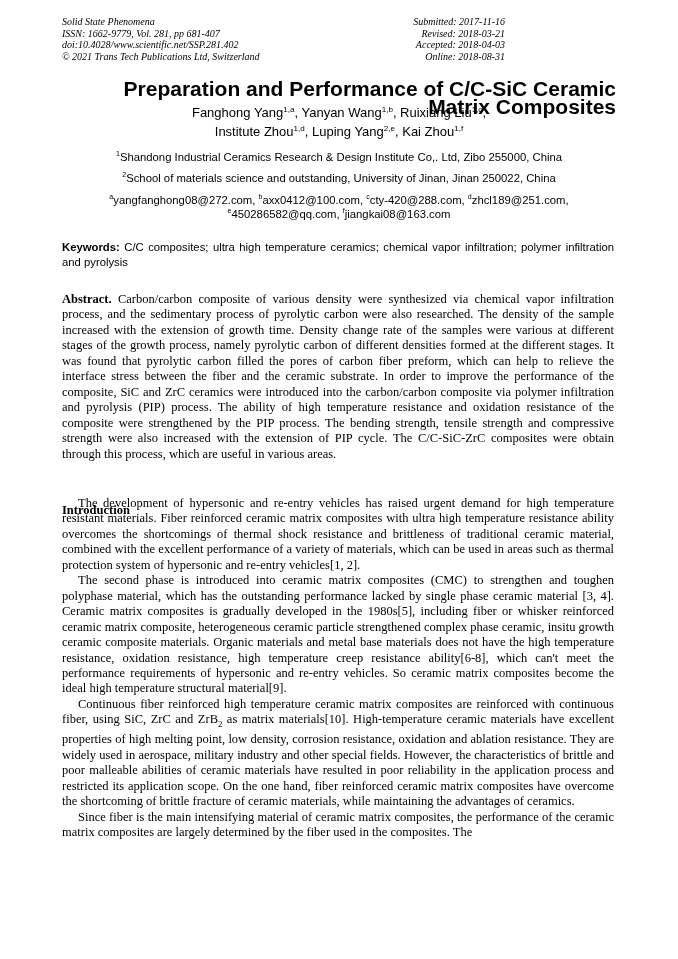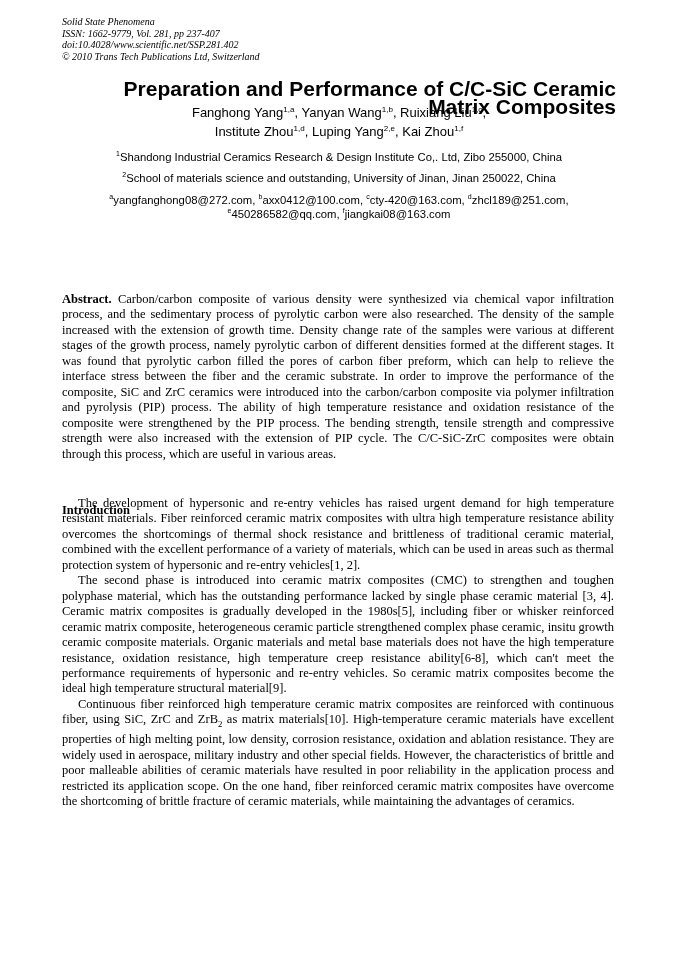--- a/index.html
+++ b/index.html
@@ -54,47 +54,58 @@
   }
   .intro { top: 496px; font-family: Liberation Serif, serif; }
 </style>
 </head>
 <body>
 
 <div class="page">
 
   <div class="meta-left">
     <div>Solid State Phenomena</div>
-    <div>ISSN: 1662-9779, Vol. 281, pp 237-407</div>
+    <div>ISSN: 1662-9779, Vol. 281, pp 681-407</div>
     <div>doi:10.4028/www.scientific.net/SSP.281.402</div>
-    <div>© 2010 Trans Tech Publications Ltd, Switzerland</div>
+    <div>© 2021 Trans Tech Publications Ltd, Switzerland</div>
   </div>
 
+  <div class="meta-right">
+    <div>Submitted: 2017-11-16</div>
+    <div>Revised: 2018-03-21</div>
+    <div>Accepted: 2018-04-03</div>
+    <div>Online: 2018-08-31</div>
+  </div>
 
   <div class="title">Preparation and Performance of C/C-SiC Ceramic Matrix Composites</div>
 
   <div class="authors">
     <span><span>Fanghong Yang</span><sup>1,a</sup><span>, </span></span><span><span>Yanyan Wang</span><sup>1,b</sup><span>, </span></span><span><span>Ruixiang Liu</span><sup>1,c</sup><span>,</span></span><br>
     <span><span>Institute Zhou</span><sup>1,d</sup><span>, </span></span><span><span>Luping Yang</span><sup>2,e</sup><span>, </span></span><span><span>Kai Zhou</span><sup>1,f</sup><span></span></span>
   </div>
 
   <div class="affil" style="top:150px;"><sup>1</sup><span>Shandong Industrial Ceramics Research &amp; Design Institute Co,. Ltd, Zibo 255000, China</span></div>
   <div class="affil" style="top:171px;"><sup>2</sup><span>School of materials science and outstanding, University of Jinan, Jinan 250022, China</span></div>
 
   <div class="emails">
-    <span><sup>a</sup><span>yangfanghong08@272.com</span></span><span>, </span><span><sup>b</sup><span>axx0412@100.com</span></span><span>, </span><span><sup>c</sup><span>cty-420@163.com</span></span><span>, </span><span><sup>d</sup><span>zhcl189@251.com</span></span><span>,</span><br>
+    <span><sup>a</sup><span>yangfanghong08@272.com</span></span><span>, </span><span><sup>b</sup><span>axx0412@100.com</span></span><span>, </span><span><sup>c</sup><span>cty-420@288.com</span></span><span>, </span><span><sup>d</sup><span>zhcl189@251.com</span></span><span>,</span><br>
     <span><sup>e</sup><span>450286582@qq.com</span></span><span>, </span><span><sup>f</sup><span>jiangkai08@163.com</span></span>
   </div>
 
+  <div class="keywords">
+    <b>Keywords:</b>
+    <span>C/C composites; ultra high temperature ceramics; chemical vapor infiltration; polymer infiltration and pyrolysis</span>
+  </div>
 
   <div class="body-text abstract">
     <p><b>Abstract.</b> <span>Carbon/carbon composite of various density were synthesized via chemical vapor infiltration process, and the sedimentary process of pyrolytic carbon were also researched. The density of the sample increased with the extension of growth time. Density change rate of the samples were various at different stages of the growth process, namely pyrolytic carbon of different densities formed at the different stages. It was found that pyrolytic carbon filled the pores of carbon fiber preform, which can help to relieve the interface stress between the fiber and the ceramic substrate. In order to improve the performance of the composite, SiC and ZrC ceramics were introduced into the carbon/carbon composite via polymer infiltration and pyrolysis (PIP) process. The ability of high temperature resistance and oxidation resistance of the composite were strengthened by the PIP process. The bending strength, tensile strength and compressive strength were also increased with the extension of PIP cycle. The C/C-SiC-ZrC composites were obtain through this process, which are useful in various areas.</span></p>
   </div>
 
   <div class="intro-heading">Introduction</div>
 
   <div class="body-text intro">
     <p class="indent">The development of hypersonic and re-entry vehicles has raised urgent demand for high temperature resistant materials. Fiber reinforced ceramic matrix composites with ultra high temperature resistance ability overcomes the shortcomings of thermal shock resistance and brittleness of traditional ceramic material, combined with the excellent performance of a variety of materials, which can be used in areas such as thermal protection system of hypersonic and re-entry vehicles[1, 2].</p>
     <p class="indent">The second phase is introduced into ceramic matrix composites (CMC) to strengthen and toughen polyphase material, which has the outstanding performance lacked by single phase ceramic material [3, 4]. Ceramic matrix composites is gradually developed in the 1980s[5], including fiber or whisker reinforced ceramic matrix composite, heterogeneous ceramic particle strengthened complex phase ceramic, insitu growth ceramic composite materials. Organic materials and metal base materials does not have the high temperature resistance, oxidation resistance, high temperature creep resistance ability[6-8], which can't meet the performance requirements of hypersonic and re-entry vehicles. So ceramic matrix composites become the ideal high temperature structural material[9].</p>
     <p class="indent"><span>Continuous fiber reinforced high temperature ceramic matrix composites are reinforced with continuous fiber, using SiC, ZrC and ZrB</span><sub style="font-size:0.7em;">2</sub><span> as matrix materials[10]. High-temperature ceramic materials have excellent properties of high melting point, low density, corrosion resistance, oxidation and ablation resistance. They are widely used in aerospace, military industry and other special fields. However, the characteristics of brittle and poor malleable abilities of ceramic materials have resulted in poor reliability in the application process and restricted its application scope. On the one hand, fiber reinforced ceramic matrix composites have overcome the shortcoming of brittle fracture of ceramic materials, while maintaining the advantages of ceramics.</span></p>
+    <p class="indent">Since fiber is the main intensifying material of ceramic matrix composites, the performance of the ceramic matrix composites are largely determined by the fiber used in the composites. The</p>
   </div>
 
 </div>
 
 </body></html>

